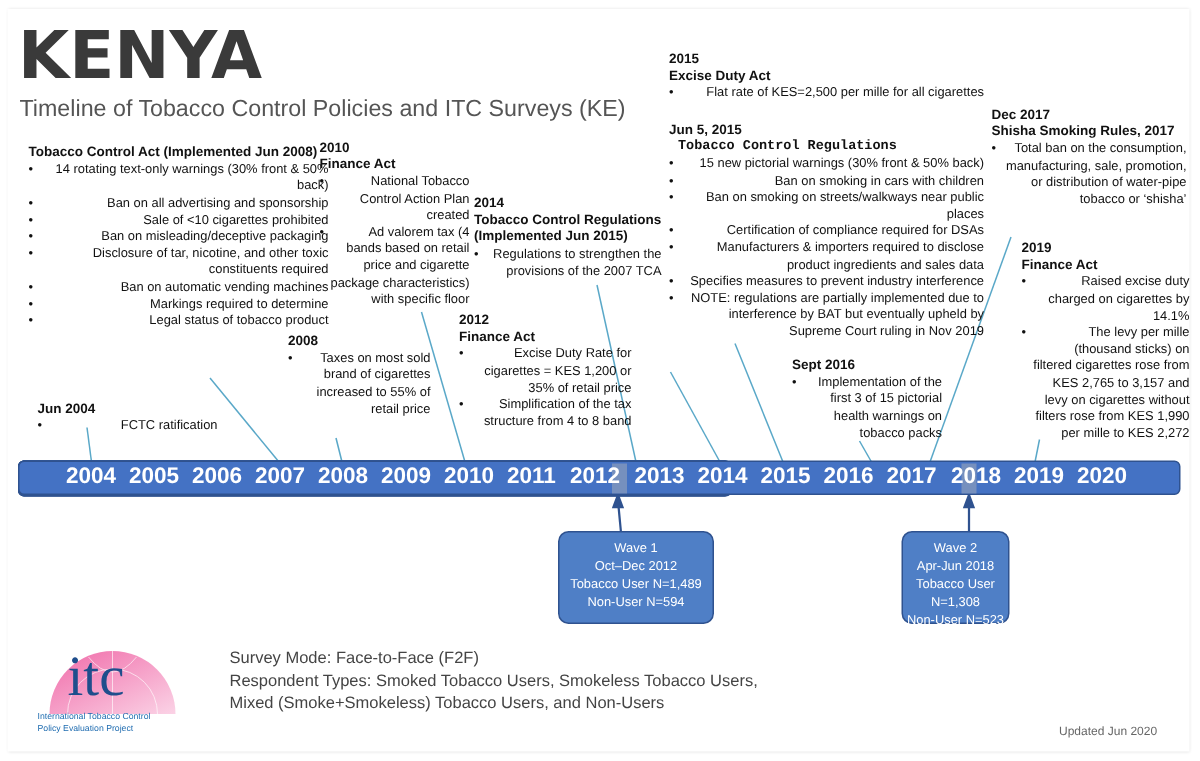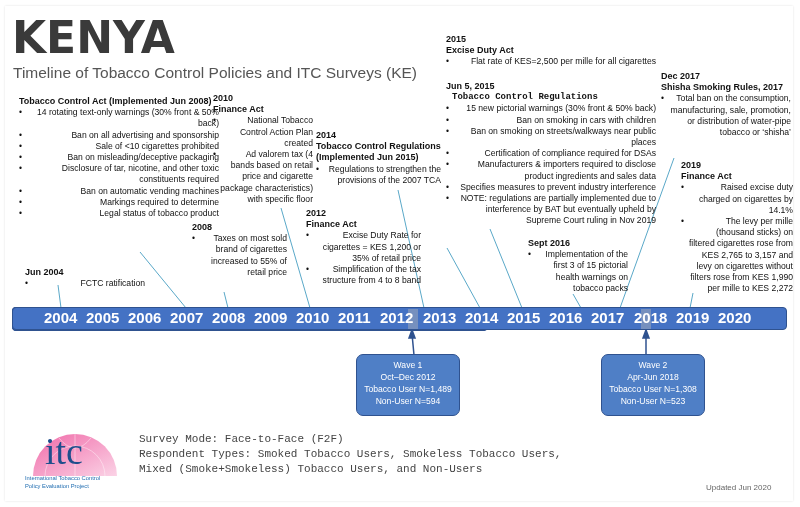--- a/index.html
+++ b/index.html
@@ -18,21 +18,21 @@
   .block ul { list-style: none; margin: 0; padding: 0; }
   .block li { position: relative; padding-left: 7px; text-align: right; }
   .block li::before { content: "\2022"; position: absolute; left: 0; }
   .connectors { position: absolute; left: 0; top: 0; width: 800px; height: 507px; pointer-events: none; }
   .timeline { position: absolute; left: 12px; top: 307px; width: 473px; height: 22px;
     background: #4472c4; border: 1px solid #2f528f; border-radius: 4px; }
   .year { position: absolute; top: 2px; font-weight: bold; font-size: 15px; color: #fff; line-height: 18px; }
   .wave-marker { position: absolute; top: 309px; width: 10px; height: 20px; background: rgba(160,170,185,0.55); }
   .wave-box { position: absolute; width: 104px; height: 62px; background: #4f7fc6; border: 1px solid #2f528f;
     border-radius: 7px; color: #fff; font-size: 8.6px; line-height: 12px; text-align: center; padding-top: 4px; box-sizing: border-box; }
-  .survey-info { position: absolute; left: 139px; top: 432px; font-size: 11px; line-height: 15px; color: #444; font-family: Liberation Mono, monospace; }
+  .survey-info { position: absolute; left: 153px; top: 432px; font-size: 11px; line-height: 15px; color: #444; }
   .updated { position: absolute; left: 706px; top: 483px; font-size: 8px; color: #666; }
   .logo { position: absolute; left: 25px; top: 418px; width: 100px; height: 80px; }
 </style>
 </head>
 <body>
 
 <div class="page"></div>
 
 <div class="title">KENYA</div>
 <div class="subtitle">Timeline of Tobacco Control Policies and ITC Surveys (KE)</div>
@@ -186,27 +186,27 @@
   <span class="year" style="left:423px;">2013</span>
   <span class="year" style="left:465px;">2014</span>
   <span class="year" style="left:507px;">2015</span>
   <span class="year" style="left:549px;">2016</span>
   <span class="year" style="left:591px;">2017</span>
   <span class="year" style="left:634px;">2018</span>
   <span class="year" style="left:676px;">2019</span>
   <span class="year" style="left:718px;">2020</span>
 </div>
 
-<div class="wave-box" style="left:356px; top:354px;">
+<div class="wave-box" style="left:372px; top:354px;">
   <div>Wave 1</div>
   <div>Oct–Dec 2012</div>
   <div>Tobacco User N=1,489</div>
   <div>Non-User N=594</div>
 </div>
-<div class="wave-box" style="left:601px; top:354px; width:104px;">
+<div class="wave-box" style="left:601px; top:354px; width:72px;">
   <div>Wave 2</div>
   <div>Apr-Jun 2018</div>
   <div>Tobacco User N=1,308</div>
   <div>Non-User N=523</div>
 </div>
 
 <div class="logo">
   <svg width="100" height="80" viewBox="0 0 100 80">
     <defs>
       <linearGradient id="pinkg" x1="0" y1="0" x2="1" y2="1">

